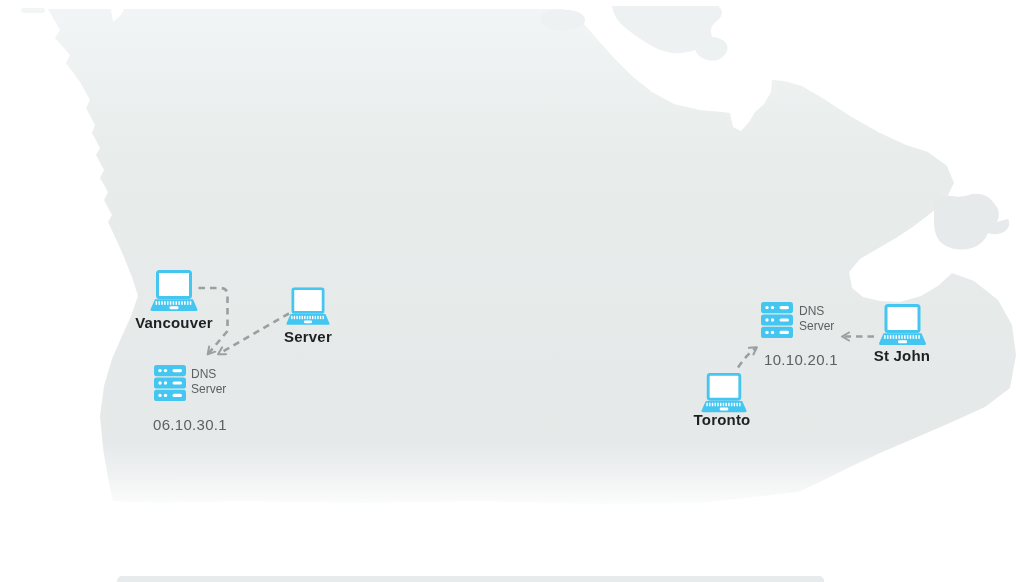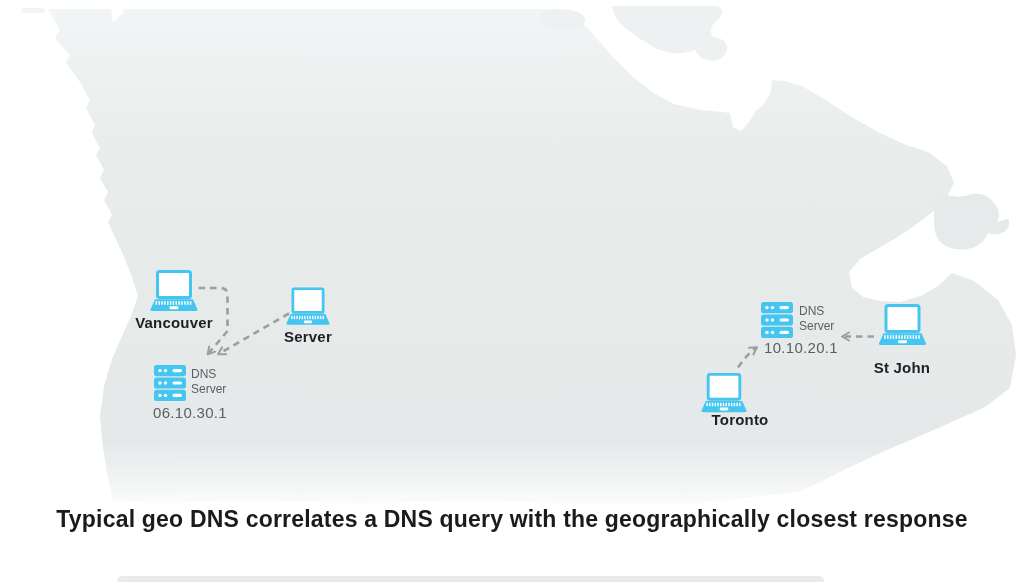--- a/index.html
+++ b/index.html
@@ -21,21 +21,21 @@
     font-size:15px;font-weight:700;color:var(--city_label,#1f2023);
     letter-spacing:.2px;z-index:4;
   }
   .server-name{
     position:absolute;font-size:12px;line-height:15px;
     color:var(--secondary_text,#5c6063);z-index:4;
   }
   .server-name span{display:block;}
   .server-ip{
     position:absolute;font-size:15px;letter-spacing:.3px;
-    color:var(--secondary_text,#5c6063);z-index:4;
+    color:var(--secondary_text,#5c6063);z-index:4;margin-top:12px;
   }
   .node{position:absolute;z-index:3;}
   .caption{
     position:absolute;left:0;top:506px;width:1024px;text-align:center;
     font-size:23px;font-weight:700;color:var(--caption_text,#1b1b1d);
     letter-spacing:.2px;z-index:5;
   }
   .bottom-strip{
     position:absolute;left:117px;top:576px;width:707px;height:8px;
     background:#e7ebeb;border-radius:5px 5px 0 0;z-index:1;
@@ -173,35 +173,34 @@
     <span>DNS</span>
     <span>Server</span>
   </div>
   <div class="server-ip" style="left:153px;top:404px">06.10.30.1</div>
 
   <div class="node" style="left:701px;top:372px">
     <svg width="46" height="42" viewBox="0 0 48 42">
       <use href="#laptop-shape"></use>
     </svg>
   </div>
-  <div class="city-label" style="left:680px;top:411px">Toronto</div>
+  <div class="city-label" style="left:662px;top:411px">Toronto</div>
 
   <div class="node" style="left:878px;top:304px">
     <svg width="49" height="42" viewBox="0 0 48 42">
       <use href="#laptop-shape"></use>
     </svg>
   </div>
-  <div class="city-label" style="left:842px;top:359px">St John</div>
+  <div class="city-label" style="left:842px;top:347px">St John</div>
 
   <div class="node" style="left:761px;top:302px">
     <svg width="32" height="36" viewBox="0 0 32 36">
       <use href="#server-shape"></use>
     </svg>
   </div>
   <div class="server-name" style="left:799px;top:304px">
     <span>DNS</span>
     <span>Server</span>
   </div>
   <div class="server-ip" style="left:764px;top:339px">10.10.20.1</div>
 
-  <div class="caption">Typical geo DNS correlates a DNS query with the geographically closest response</div>
 
 </div>
 
 </body></html>

